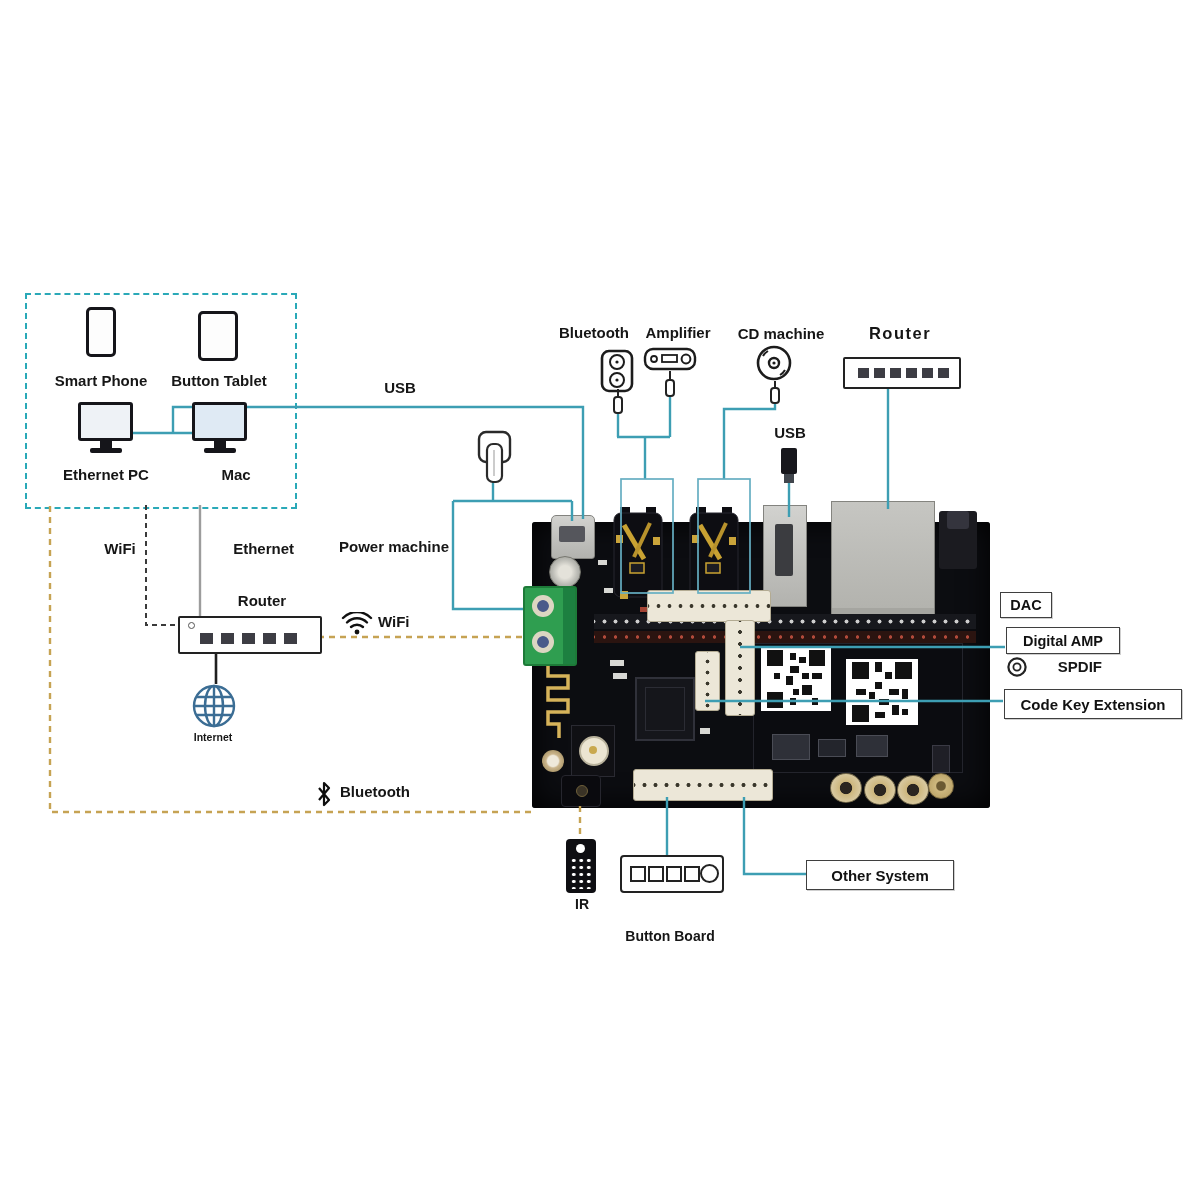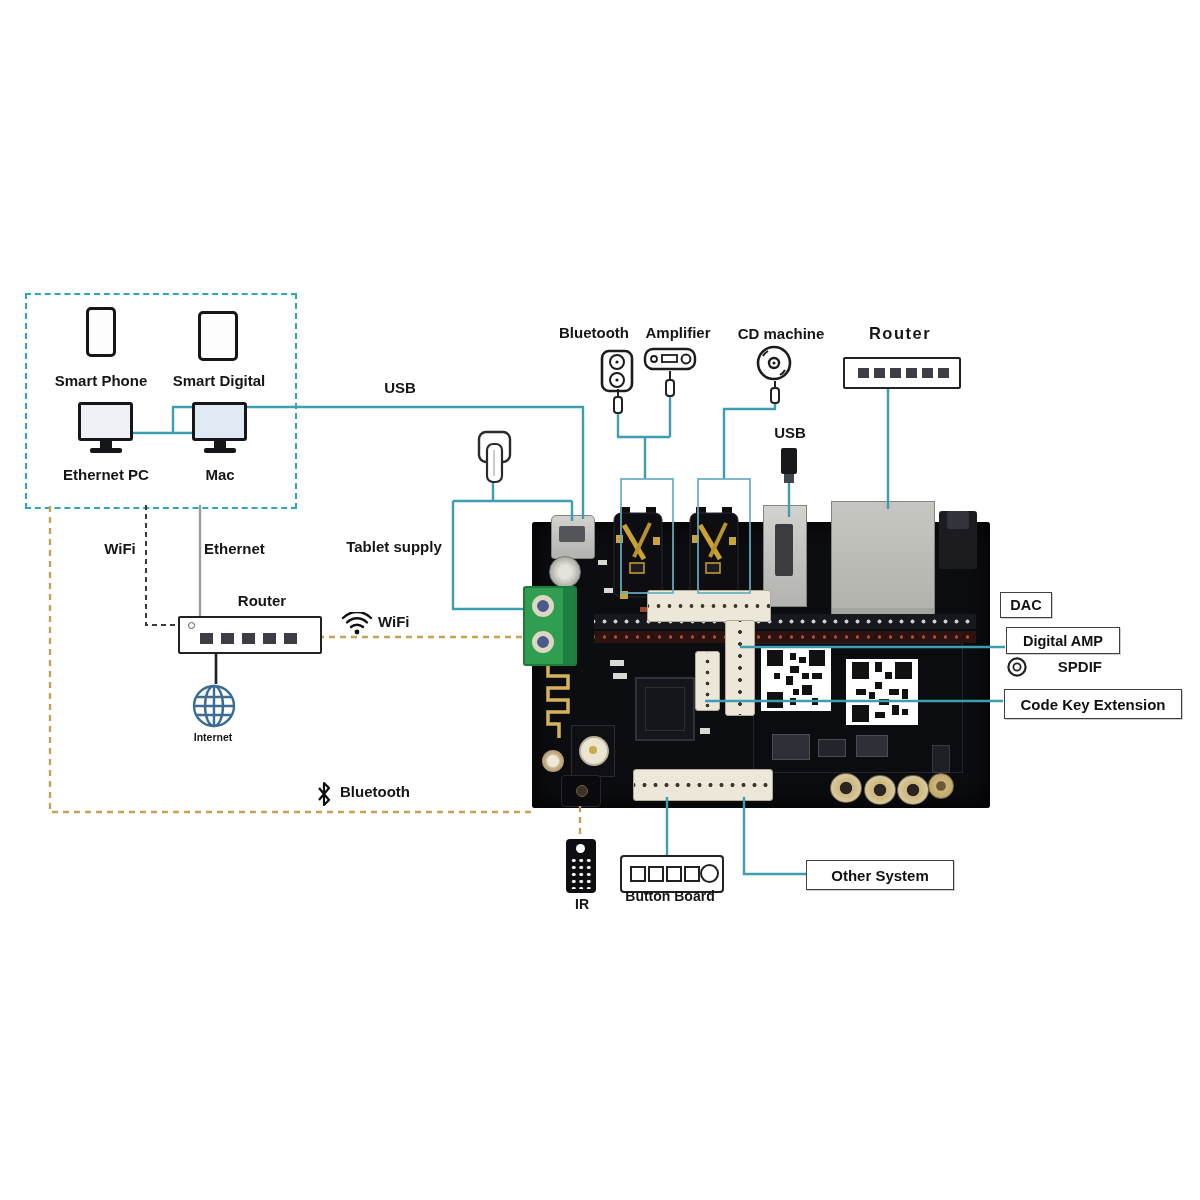--- a/index.html
+++ b/index.html
@@ -53,27 +53,27 @@
       <div class="neck"></div>
       <div class="base"></div>
   </div>
   <div class="icon monitor" style="left:192px;top:402px;">
     <div class="screen" style="width:49px;height:33px;background:#dfeaf4;"></div>
       <div class="neck"></div>
       <div class="base"></div>
   </div>
 
   <div class="lbl" style="left:40px;top:372px;width:122px;">Smart Phone</div>
-  <div class="lbl" style="left:160px;top:372px;width:118px;">Smart Digital</div>
+  <div class="lbl" style="left:160px;top:372px;width:118px;">Button Tablet</div>
   <div class="lbl" style="left:52px;top:466px;width:108px;">Ethernet PC</div>
-  <div class="lbl" style="left:192px;top:466px;width:56px;">Mac</div>
+  <div class="lbl" style="left:208px;top:466px;width:56px;">Mac</div>
 
   <div class="lbl" style="left:376px;top:379px;width:48px;">USB</div>
   <div class="lbl" style="left:92px;top:540px;width:56px;">WiFi</div>
-  <div class="lbl left" style="left:204px;top:540px;width:90px;">Ethernet</div>
+  <div class="lbl left" style="left:204px;top:540px;width:90px;text-align:right;">Ethernet</div>
   <div class="lbl" style="left:232px;top:592px;width:60px;">Router</div>
 
   <div class="routerbox" style="left:178px;top:616px;width:140px;height:34px;">
     <div style="position:absolute;left:8px;top:4px;width:5px;height:5px;border:1.5px solid #555;border-radius:50%;"></div>
     <div class="port" style="left:20px;top:15px;width:13px;height:11px;"></div>
     <div class="port" style="left:41px;top:15px;width:13px;height:11px;"></div>
     <div class="port" style="left:62px;top:15px;width:13px;height:11px;"></div>
     <div class="port" style="left:83px;top:15px;width:13px;height:11px;"></div>
     <div class="port" style="left:104px;top:15px;width:13px;height:11px;"></div>
   </div>
@@ -93,21 +93,21 @@
   <div class="icon" style="left:341px;top:612px;">
     <svg width="32" height="24" viewBox="0 0 32 24" fill="none" stroke="#111" stroke-width="2.4" stroke-linecap="round">
       <path d="M10,15 A9,9 0 0 1 22,15"></path>
       <path d="M6,10.5 A14,14 0 0 1 26,10.5"></path>
       <path d="M2,6 A19.5,19.5 0 0 1 30,6"></path>
       <circle cx="16" cy="20" r="2.4" fill="#111" stroke="none"></circle>
     </svg>
   </div>
   <div class="lbl left" style="left:378px;top:613px;width:52px;">WiFi</div>
 
-  <div class="lbl" style="left:336px;top:538px;width:116px;">Tablet supply</div>
+  <div class="lbl" style="left:336px;top:538px;width:116px;">Power machine</div>
   <div class="icon" style="left:477px;top:430px;">
     <svg width="36" height="56" viewBox="0 0 36 56" fill="#fff" stroke="#2a2a2a" stroke-width="2.4">
       <rect x="2" y="2" width="31" height="30" rx="7"></rect>
       <rect x="10" y="14" width="15" height="38" rx="6" stroke-width="2.2"></rect>
       <line x1="17" y1="20" x2="17" y2="46" stroke="#bbb" stroke-width="1.5"></line>
     </svg>
   </div>
 
   <div class="icon" style="left:315px;top:780px;">
     <svg width="18" height="28" viewBox="0 0 18 28" fill="none" stroke="#0e0e0e" stroke-width="2.2" stroke-linejoin="round">
@@ -357,21 +357,21 @@
   </div>
   <div class="lbl" style="left:565px;top:896px;width:34px;font-size:14px;">IR</div>
 
   <div class="icon" style="left:620px;top:855px;width:100px;height:34px;background:#fff;border:2.2px solid #222;border-radius:4px;">
     <div style="position:absolute;left:8px;top:9px;width:12px;height:12px;border:2px solid #222;"></div>
     <div style="position:absolute;left:26px;top:9px;width:12px;height:12px;border:2px solid #222;"></div>
     <div style="position:absolute;left:44px;top:9px;width:12px;height:12px;border:2px solid #222;"></div>
     <div style="position:absolute;left:62px;top:9px;width:12px;height:12px;border:2px solid #222;"></div>
     <div style="position:absolute;left:78px;top:7px;width:15px;height:15px;border:2.2px solid #222;border-radius:50%;"></div>
   </div>
-  <div class="lbl" style="left:610px;top:888px;width:120px;font-size:14px;">Button Board</div>
+  <div class="lbl" style="left:610px;top:928px;width:120px;font-size:14px;">Button Board</div>
 
   <svg style="position:absolute;left:0;top:0;z-index:40;pointer-events:none;" width="1200" height="1200" viewBox="0 0 1200 1200" fill="none">
 
     <g stroke="#3D9EB3" stroke-width="2.4">
       <path d="M132,433 H194"></path>
       <path d="M173,433 V407 H583 V519"></path>
       <path d="M493,478 V501"></path>
         <path d="M453,501 H572"></path>
         <path d="M453,501 V609 H523"></path>
         <path d="M572,501 V521"></path>

